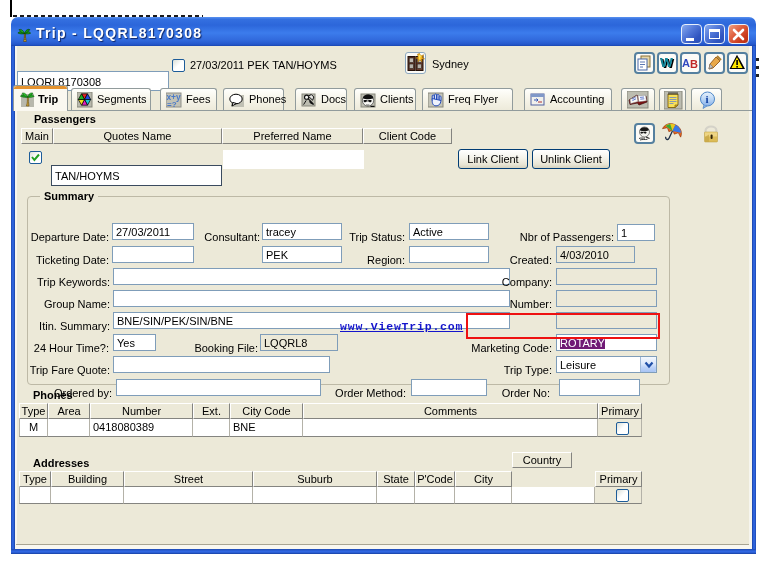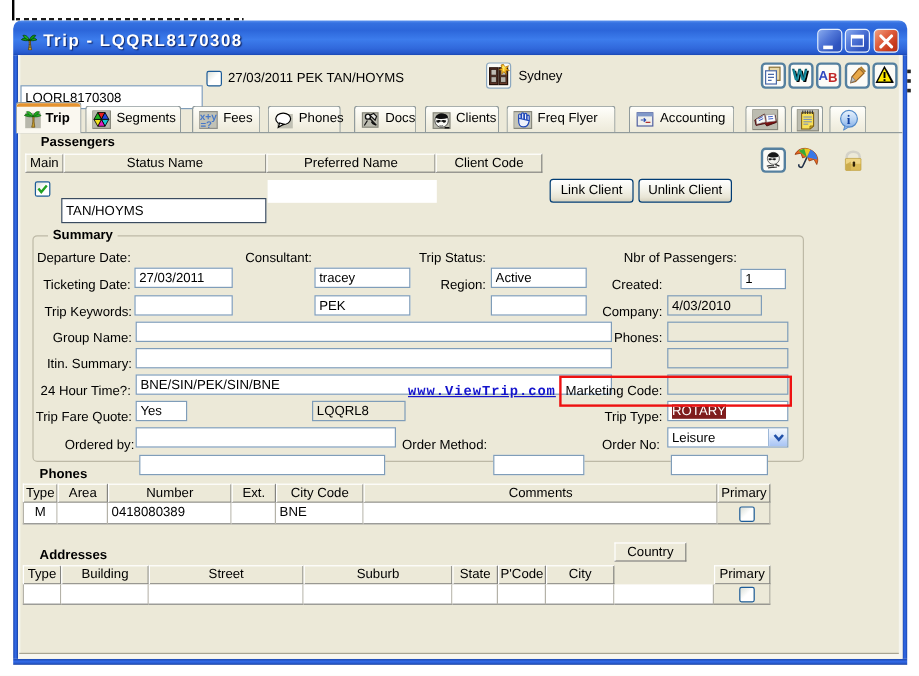--- a/index.html
+++ b/index.html
@@ -1,18 +1,18 @@
 <!DOCTYPE html>
 <html><head><meta charset="utf-8"><style>
 html,body{margin:0;padding:0;background:#fff;}
 #page{position:relative;width:766px;height:563px;overflow:hidden;background:#fff;
   font-family:"Liberation Sans",sans-serif;font-size:11px;color:#000;}
 .a{position:absolute;box-sizing:border-box;}
 .lbl{position:absolute;white-space:nowrap;font-size:11px;}
-.lblr{position:absolute;white-space:nowrap;font-size:11px;text-align:right;}
+.lblr{position:absolute;white-space:nowrap;font-size:11px;text-align:right;margin-top:22px;}
 .inp{position:absolute;box-sizing:border-box;height:17px;border:1px solid #7F9DB9;background:#fff;
   font-size:11px;line-height:14px;padding:1px 0 0 3px;white-space:nowrap;overflow:hidden;margin-top:16px;}
 .ro{background:#ECE9D8;}
 .hc{position:absolute;box-sizing:border-box;height:16px;background:#ECE9D8;
   border-top:1px solid #FFFFFF;border-left:1px solid #FFFFFF;
   border-right:1px solid #848480;border-bottom:1px solid #848480;
   text-align:center;font-size:11px;line-height:14px;overflow:hidden;white-space:nowrap;}
 .cell{position:absolute;box-sizing:border-box;background:#fff;border-right:1px solid #B4B2A8;
   font-size:11px;line-height:17px;padding-left:3px;white-space:nowrap;overflow:hidden;}
 .xpbtn{position:absolute;box-sizing:border-box;border:1px solid #003C74;border-radius:3px;
@@ -253,21 +253,21 @@
             </linearGradient>
           </defs>
    <circle cx="9.5" cy="8" r="7" fill="url(#gi)" stroke="#5088C8" stroke-width="1"></circle>
    <path d="M6 14 L5 17.5 L9 15" fill="#88B0E8" stroke="#5088C8" stroke-width="0.8"></path>
    <text x="7.6" y="12" font-family="Liberation Serif" font-size="11" font-weight="bold" fill="#1040A0">i</text>
   </svg></div>
     </div>
 
 <div class="lbl bold" style="left:34px;top:113px;">Passengers</div>
 <div class="hc" style="left:21px;top:128px;width:32px;">Main</div>
-<div class="hc" style="left:53px;top:128px;width:169px;">Status Name</div>
+<div class="hc" style="left:53px;top:128px;width:169px;">Quotes Name</div>
 <div class="hc" style="left:222px;top:128px;width:141px;">Preferred Name</div>
 <div class="hc" style="left:363px;top:128px;width:89px;">Client Code</div>
 <div class="cb" id="cbMain" style="left:29px;top:151px;">
  <svg width="11" height="11" viewBox="0 0 11 11">
         <path d="M2 5 L4.4 8 L9 2.5" stroke="#21A121" stroke-width="2" fill="none"></path>
       </svg></div>
 <input class="inp" style="left: 51px; top: 149px; width: 171px; height: 21px; line-height: 17px; border: 1px solid rgb(58, 75, 95);" value="TAN/HOYMS">
 <div class="a" style="left:223px;top:150px;width:141px;height:19px;background:#fff;"></div>
 <div class="xpbtn" style="left:458px;top:149px;width:70px;height:20px;">Link Client</div>
 <div class="xpbtn" style="left:532px;top:149px;width:78px;height:20px;">Unlink Client</div>
@@ -317,34 +317,35 @@
 <div class="lblr" style="left:0;top:232px;width:552px;">Created:</div>
 <input class="inp ro" style="left: 556px; top: 230px; width: 79px;" value="4/03/2010">
 
 <div class="lblr" style="left:0;top:254px;width:110px;">Trip Keywords:</div>
 <input class="inp" style="left: 113px; top: 252px; width: 397px;" value="">
 <div class="lblr" style="left:0;top:254px;width:552px;">Company:</div>
 <input class="inp ro" style="left: 556px; top: 252px; width: 101px;" value="">
 
 <div class="lblr" style="left:0;top:276px;width:110px;">Group Name:</div>
 <input class="inp" style="left: 113px; top: 274px; width: 397px;" value="">
-<div class="lblr" style="left:0;top:276px;width:552px;">Phones:</div>
+<div class="lblr" style="left:0;top:276px;width:552px;">Number:</div>
 <input class="inp ro" style="left: 556px; top: 274px; width: 101px;" value="">
 
 <div class="lblr" style="left:0;top:298px;width:110px;">Itin. Summary:</div>
 <input class="inp" style="left: 113px; top: 296px; width: 397px;" value="BNE/SIN/PEK/SIN/BNE">
 <input class="inp ro" style="left: 556px; top: 296px; width: 101px;" value="">
 
 <div class="lblr" style="left:0;top:320px;width:109px;">24 Hour Time?:</div>
 <input class="inp" style="left: 113px; top: 318px; width: 43px;" value="Yes">
+<div class="lblr" style="left:0;top:320px;width:258px;">Booking File:</div>
 <input class="inp ro" style="left: 260px; top: 318px; width: 78px;" value="LQQRL8">
 <div class="a" style="left:340px;top:320px;font-family:'Liberation Mono',monospace;font-weight:bold;
   font-size:11.5px;letter-spacing:0.8px;color:#1414CC;text-decoration:underline;white-space:nowrap;">www.ViewTrip.com</div>
 <div class="lblr" style="left:0;top:320px;width:552px;">Marketing Code:</div>
-<div class="inp" style="left:556px;top:318px;width:101px;"><span style="background:#7f1d1d;color:#fff;">ROTARY</span></div>
+<div class="inp" style="left:556px;top:318px;width:101px;"><span style="background:#701a75;color:#fff;">ROTARY</span></div>
 <div class="a" style="left:466px;top:313px;width:194px;height:26px;border:2px solid #EE1111;z-index:6;"></div>
 
 <div class="lblr" style="left:0;top:342px;width:110px;">Trip Fare Quote:</div>
 <input class="inp" style="left: 113px; top: 340px; width: 217px;" value="">
 <div class="lblr" style="left:0;top:342px;width:552px;">Trip Type:</div>
 <div class="inp" style="left:556px;top:340px;width:101px;">Leisure
   <div class="a" id="combo" style="right:0;top:0;width:16px;height:15px;border-radius:0 1px 1px 0;
    background:linear-gradient(180deg,#F4F8FE,#DCE8FB 45%,#BCD2F8 70%,#A8C4F4);border-left:1px solid #9EB8D8;">
    <svg width="16" height="15" viewBox="0 0 16 15">
           <path d="M4.5 5.5 L8 9.5 L11.5 5.5" fill="none" stroke="#2050A8" stroke-width="2.2"></path>

